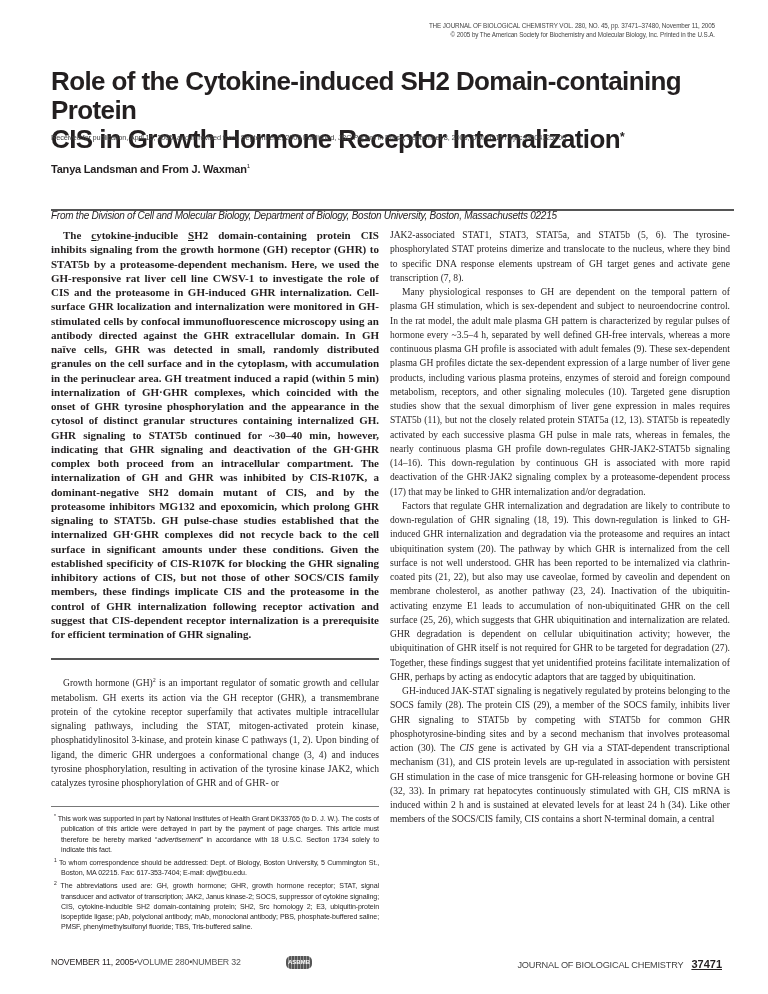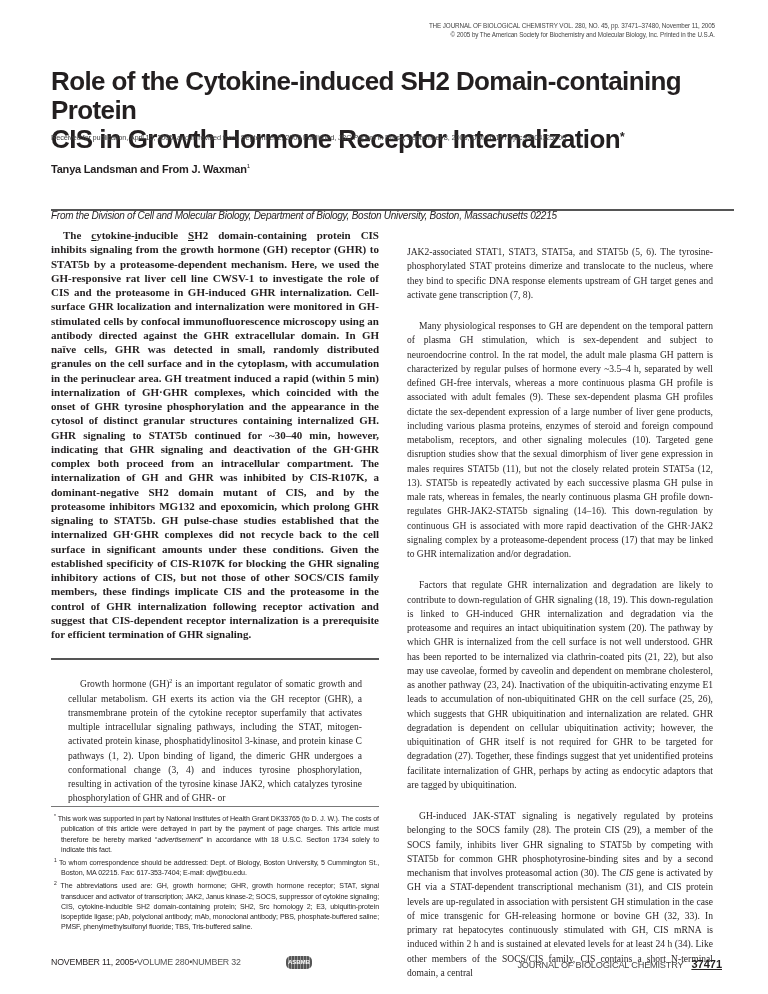--- a/index.html
+++ b/index.html
@@ -32,21 +32,21 @@
   .col { position: absolute; top: 228px; width: 328px; font-family: "Liberation Serif", serif; }
   .col-left { left: 51px; }
   .col-right { left: 390px; width: 340px; }
   .abstract {
     font-weight: bold; font-size: 11px; line-height: 14.25px; text-align: justify;
     text-indent: 12px; color: #231f20; margin: 0;
   }
   .abstract u { text-decoration: underline; }
   .rule-mid { height: 2px; background: #555; margin: 17px 0 16px 0; }
   .body-p {
-    font-size: 9.55px; line-height: 14.25px; text-align: justify; margin: 17px;
+    font-size: 9.55px; line-height: 14.25px; text-align: justify; margin: 0;
     text-indent: 12px; color: #231f20;
   }
   .body-p sup { font-size: 6px; line-height: 0; }
   .rule-foot { position: absolute; left: 51px; top: 806px; width: 328px; height: 1px; background: #777; }
   .footnotes {
     position: absolute; left: 51px; top: 811px; width: 328px;
     font-family: "Liberation Sans", sans-serif; font-size: 7.1px; line-height: 10.1px; color: #231f20; letter-spacing: -0.1px;
   }
   .fn { margin: 0; padding-left: 10px; text-indent: -7px; text-align: justify; }
   .fn sup { font-size: 5px; }

